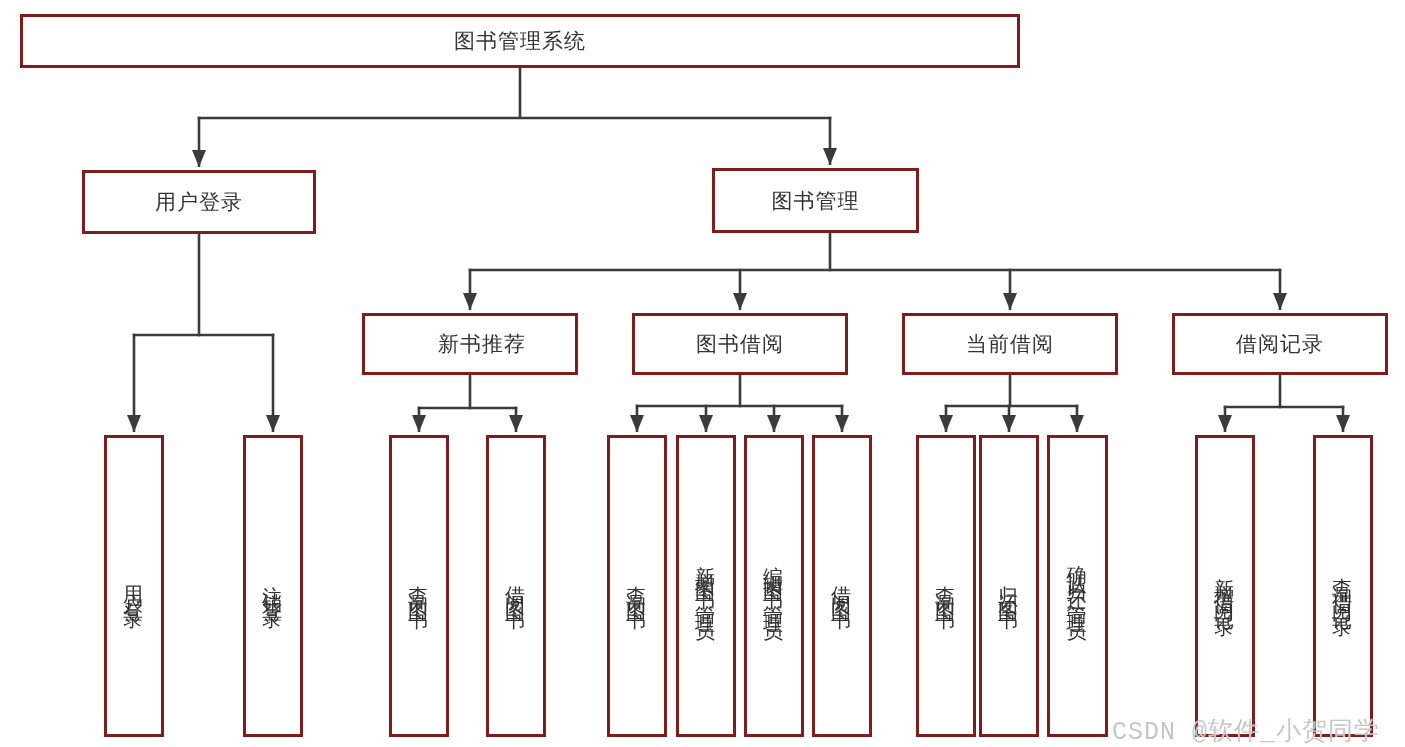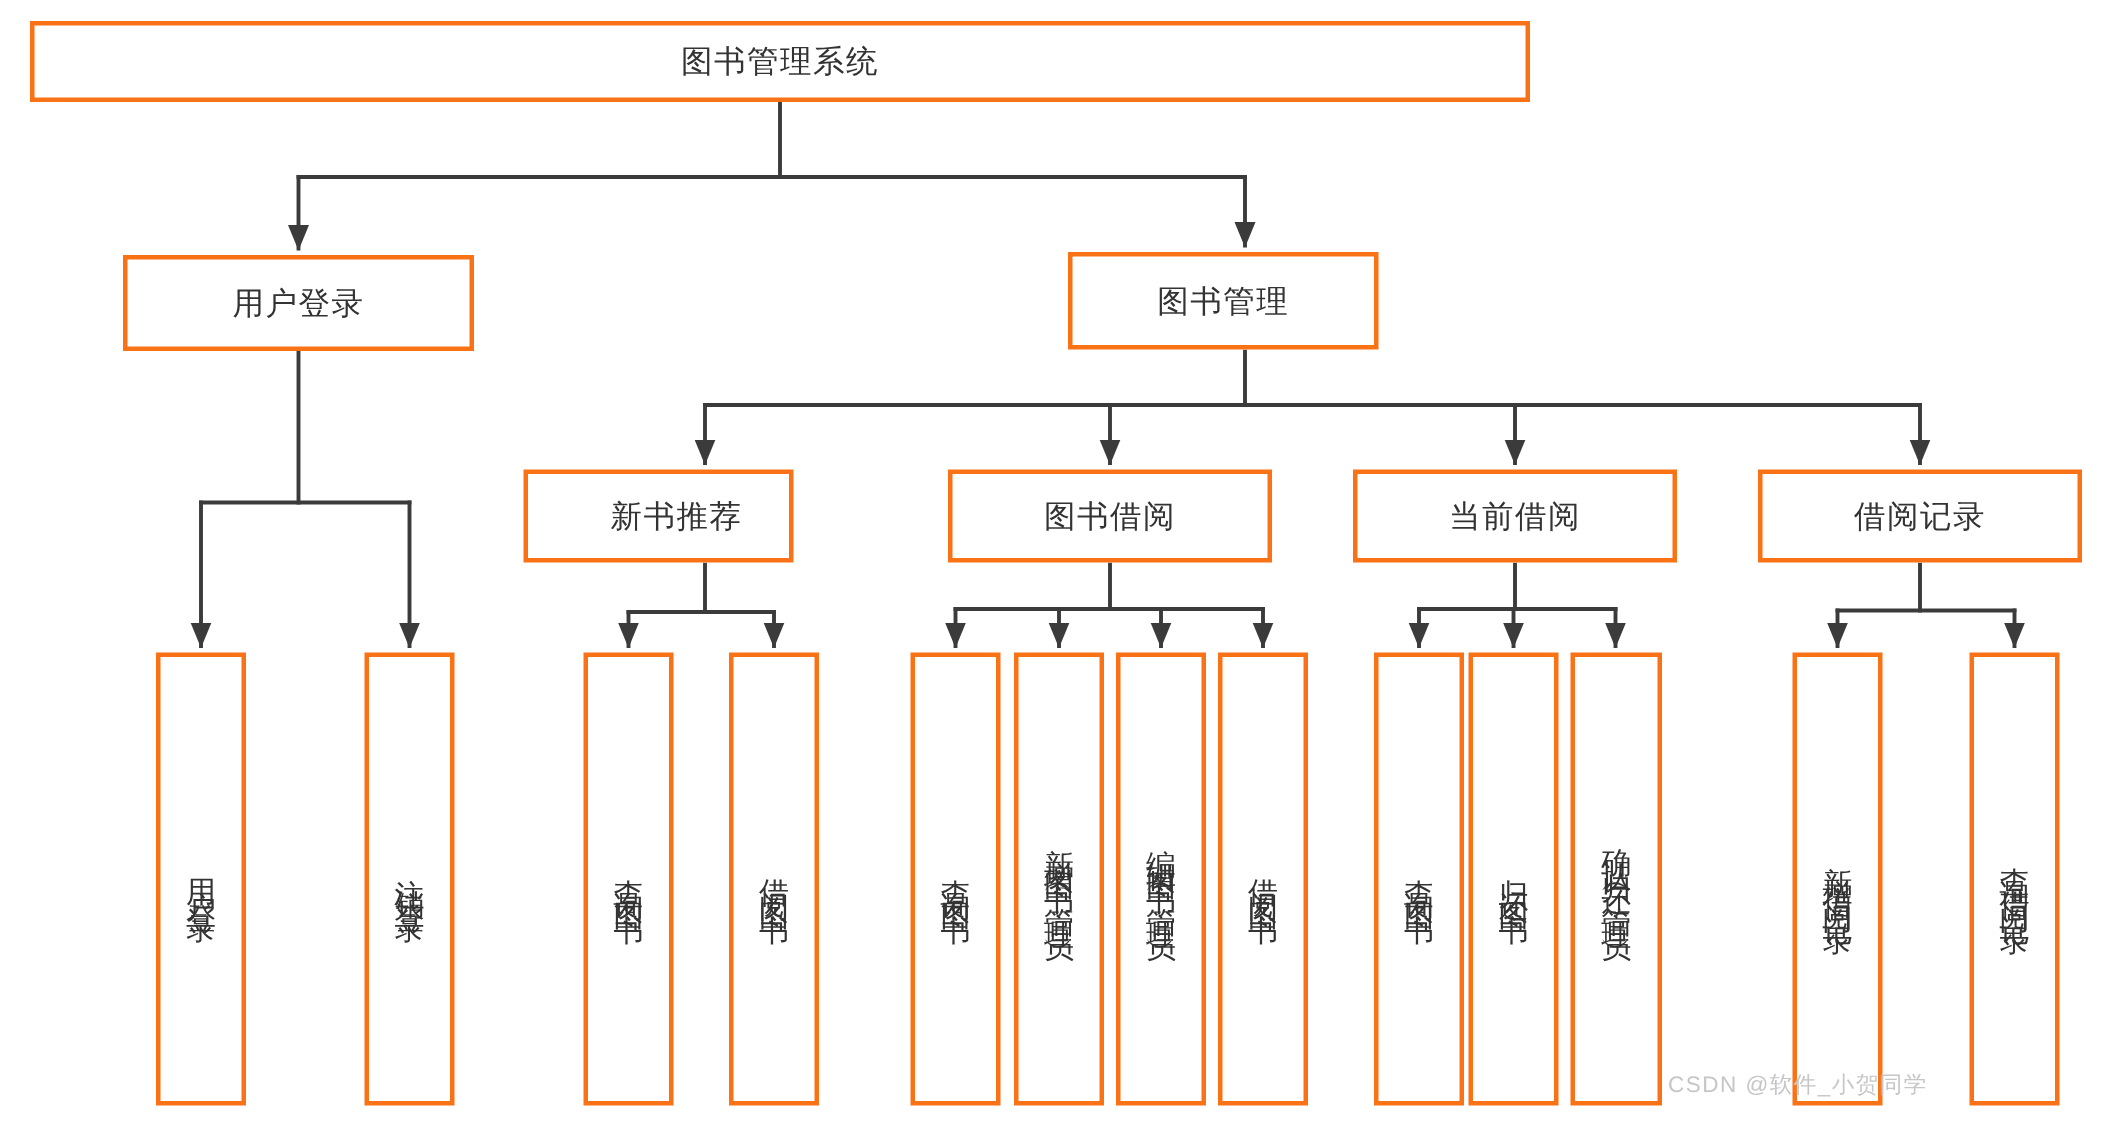--- a/index.html
+++ b/index.html
@@ -19,21 +19,21 @@
     position: absolute;
     left: 0;
     top: 0;
     width: 1405px;
     height: 747px;
     z-index: 1;
   }
   .node {
     position: absolute;
     box-sizing: border-box;
-    border: 3px solid #f97316;
+    border: 3px solid #7f1d1d;
     background: #ffffff;
     color: #333333;
     display: flex;
     align-items: center;
     justify-content: center;
     font-size: 21px;
     letter-spacing: 1px;
     z-index: 2;
   }
   .node.vertical {
@@ -41,21 +41,21 @@
     letter-spacing: 8px;
     font-size: 20px;
     padding: 4px 0;
   }
   
   .n-root       { left: 20px;   top: 14px;  width: 1000px; height: 54px; }
   
   .n-userlogin  { left: 82px;   top: 170px; width: 234px;  height: 64px; }
   .n-bookmgmt   { left: 712px;  top: 168px; width: 207px;  height: 65px; }
   
-  .n-sec0 { left: 349px;  top: 313px; width: 180px; height: 62px; padding-left: 24px; }
+  .n-sec0 { left: 362px;  top: 313px; width: 216px; height: 62px; padding-left: 24px; }
   .n-sec1 { left: 632px;  top: 313px; width: 216px; height: 62px; }
   .n-sec2 { left: 902px;  top: 313px; width: 216px; height: 62px; }
   .n-sec3 { left: 1172px; top: 313px; width: 216px; height: 62px; }
   
   .leaf { top: 435px; height: 302px; width: 60px; }
   .n-ul0 { left: 104px; }
   .n-ul1 { left: 243px; }
   .n-nb0 { left: 389px; }
   .n-nb1 { left: 486px; }
   .n-bb0 { left: 607px; }
@@ -65,26 +65,27 @@
   .n-cb0 { left: 916px; }
   .n-cb1 { left: 979px; }
   .n-cb2 { left: 1047px; width: 61px; }
   .n-br0 { left: 1195px; }
   .n-br1 { left: 1313px; }
 
   #watermark {
     position: absolute;
     left: 1112px;
     top: 714px;
-    font-size: 15px;
+    font-size: 25px;
     color: #c6c6c6;
     letter-spacing: 1px;
     white-space: nowrap;
     z-index: 5;
     text-shadow: 0 0 1px rgba(255,255,255,0.6);
+    font-family: Liberation Mono, monospace;
   }
 </style>
 </head>
 <body>
 
 <div id="canvas">
 
   <svg id="connectors" viewBox="0 0 1405 747" xmlns="http://www.w3.org/2000/svg">
     <defs>
       <marker id="arrow" markerUnits="userSpaceOnUse" markerWidth="20" markerHeight="16" refX="17" refY="7" orient="auto">

